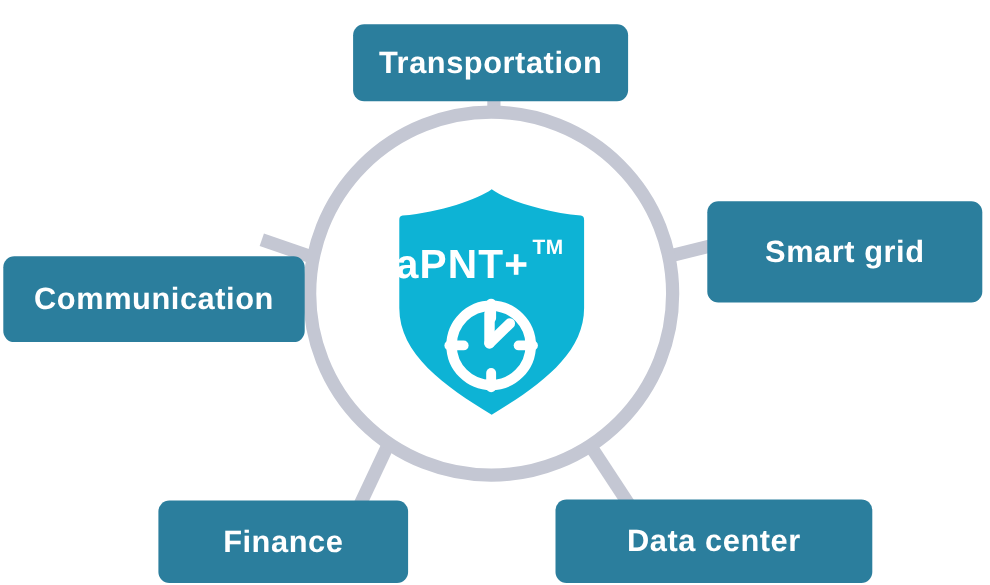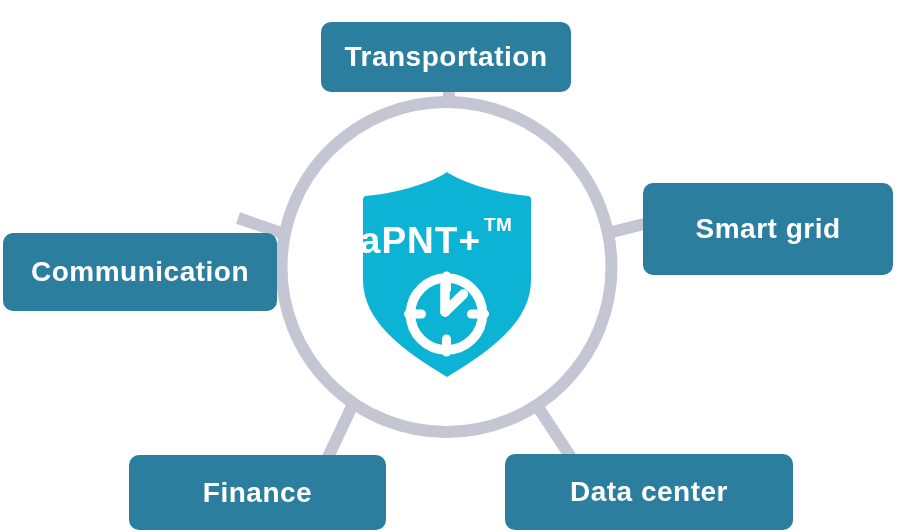--- a/index.html
+++ b/index.html
@@ -56,21 +56,21 @@
     align-items: center;
     justify-content: center;
     color: #ffffff;
     font-size: 28px;
     font-weight: 700;
     letter-spacing: 0.5px;
   }
   .node-transportation { left: 321px; top: 2px;   width: 250px; height: 70px; margin-top: 20px; }
   .node-communication  { left: 3px;   top: 186px; width: 274px; height: 78px; margin-top: 47px; }
   .node-smart-grid     { left: 643px; top: 183px; width: 250px; height: 92px; }
-  .node-finance        { left: 129px; top: 455px; width: 257px; height: 75px; }
+  .node-finance        { left: 144px; top: 455px; width: 227px; height: 75px; }
   .node-data-center    { left: 505px; top: 454px; width: 288px; height: 76px; }
 </style>
 </head>
 <body>
 
 <div class="canvas">
 
   <svg class="diagram-svg" viewBox="0 0 900 532">
 
     <g>

